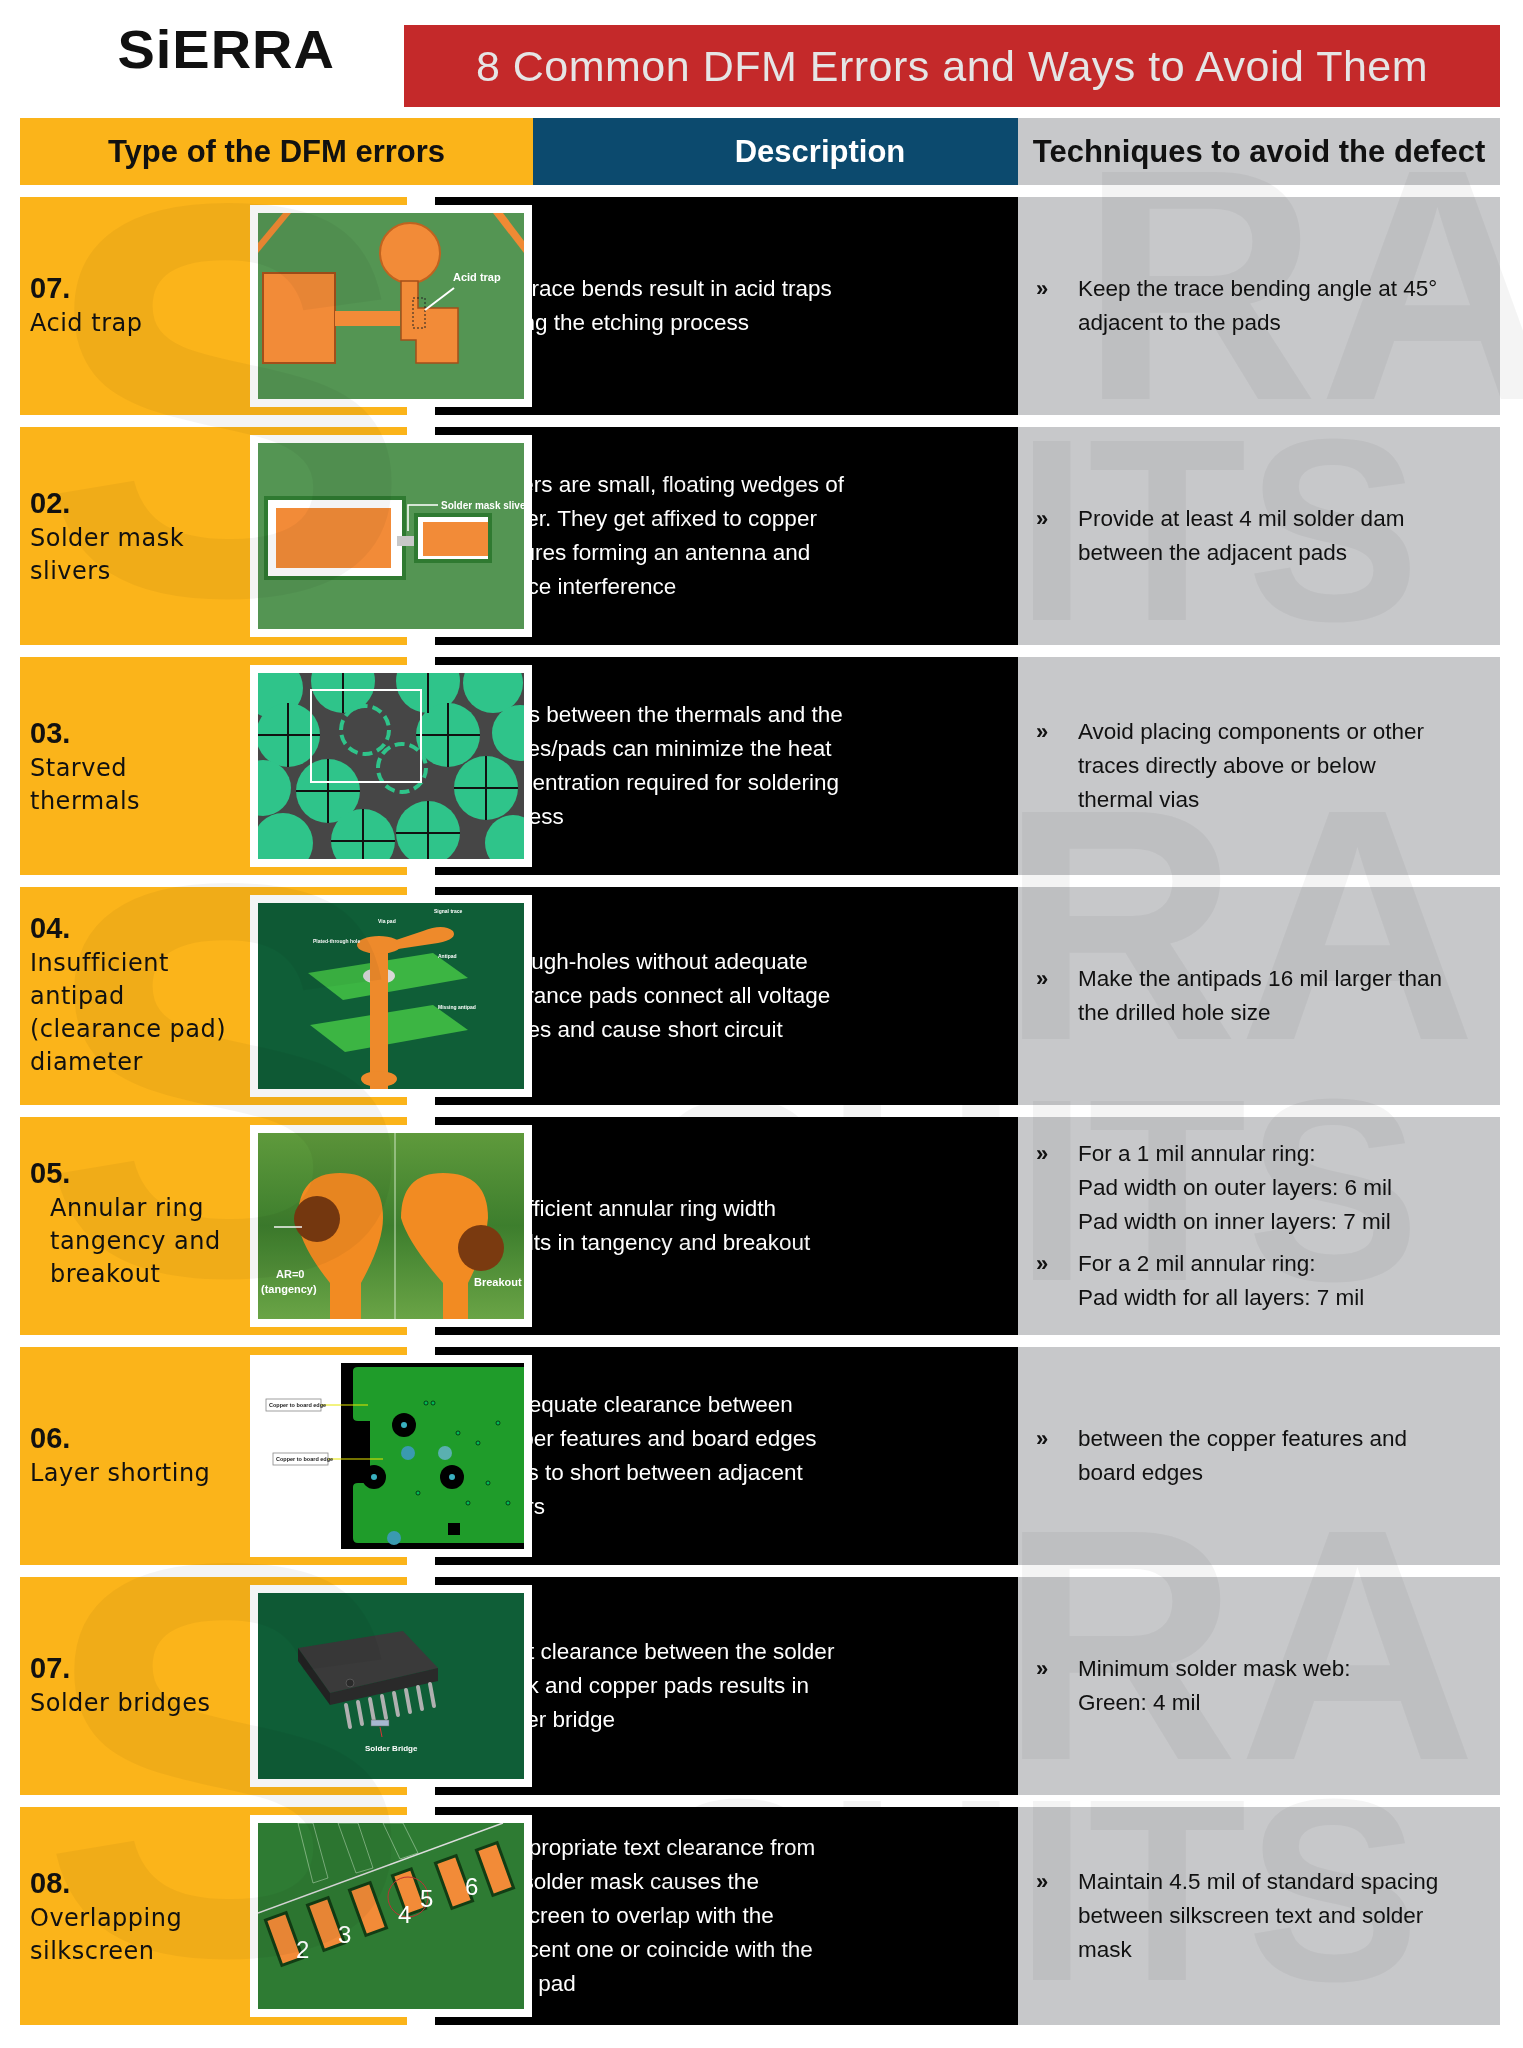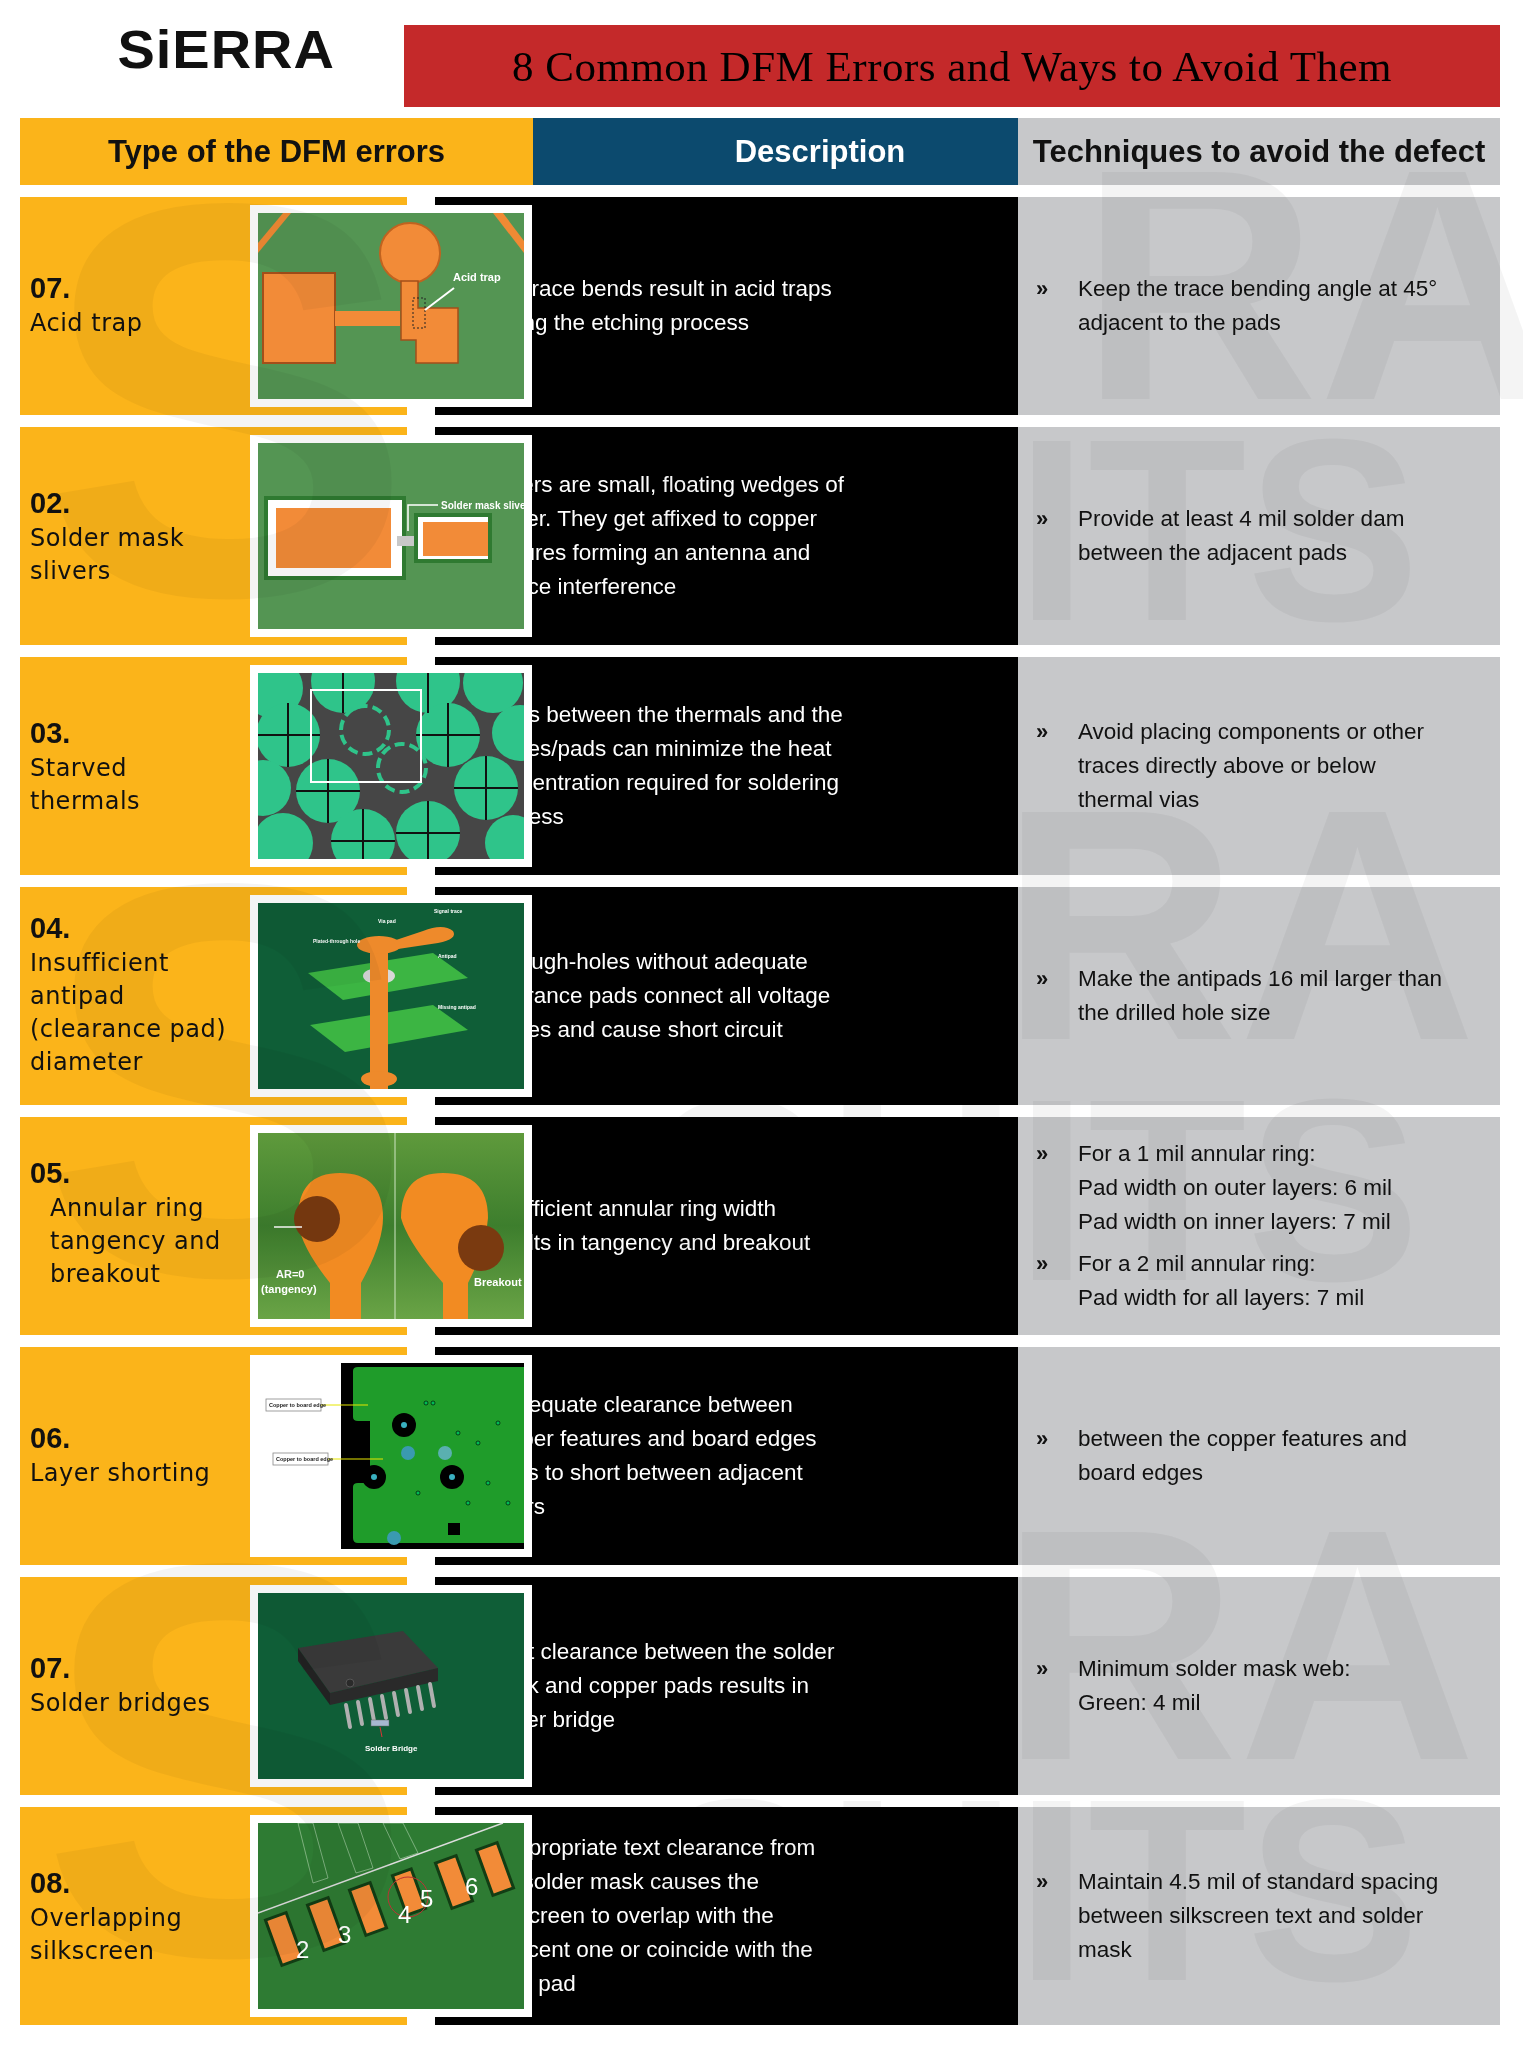--- a/index.html
+++ b/index.html
@@ -2,21 +2,21 @@
 <html><head>
 <meta charset="utf-8">
 <style>
   html, body { margin:0; padding:0; }
   body { width:1523px; height:2048px; background:#ffffff; position:relative; overflow:hidden; font-family:"DejaVu Sans", sans-serif; }
   .wm { position:absolute; font-family:"Liberation Sans", sans-serif; font-weight:900; color:rgba(0,0,0,0.045); pointer-events:none; line-height:1; z-index:5; }
   .logo { position:absolute; left:90px; top:24px; width:245px; text-align:right; }
   .logo .l1 { font-family:"Liberation Sans", sans-serif; font-weight:900; font-size:56px; letter-spacing:1px; color:#111; line-height:52px; transform:scaleY(0.95); }
   .logo .l2 { font-family:"Liberation Sans", sans-serif; font-weight:700; font-size:34px; letter-spacing:2px; color:#111; line-height:36px;margin-top:40px; }
   .title-banner { position:absolute; left:404px; top:25px; width:1096px; height:82px; background:#c4292a; display:flex; align-items:center; justify-content:center; }
-  .title-banner span { color:#000000; font-family:Liberation Serif, serif; font-size:43px; letter-spacing:0.5px; }
+  .title-banner span { color:#e5e5e5; font-family:Liberation Sans, sans-serif; font-size:43px; letter-spacing:0.5px; }
   .colhdr { position:absolute; top:118px; height:67px; display:flex; align-items:center; justify-content:center; font-family:"Liberation Sans", sans-serif; font-size:31px;font-weight:bold; }
   .h1 { left:20px; width:513px; background:#fbb41a; color:#111; }
   .h2 { left:533px; width:574px; background:#0c4a6e; color:#fff; }
   .h3 { left:1018px; width:482px; background:#c7c8ca; color:#111; }
   .row { position:absolute; left:0; width:1523px; height:218px; }
   .cell-type { position:absolute; left:20px; top:0; width:387px; height:218px; background:#fbb41a; }
   .cell-type .num { position:absolute; left:10px; font-family:"Liberation Sans", sans-serif; font-weight:700; font-size:29px; color:#111; }
   .cell-type .name { position:absolute; left:10px; font-family:"DejaVu Sans", sans-serif; font-size:24px; color:#111; line-height:33px; letter-spacing:0.5px; width:230px; }
   .cell-desc { position:absolute; left:432px; top:0; width:586px; height:218px; background:#000; border-left:3px solid #fff; box-sizing:border-box; }
   .cell-tech { position:absolute; left:1018px; top:0; width:482px; height:218px; background:#c7c8ca; }

